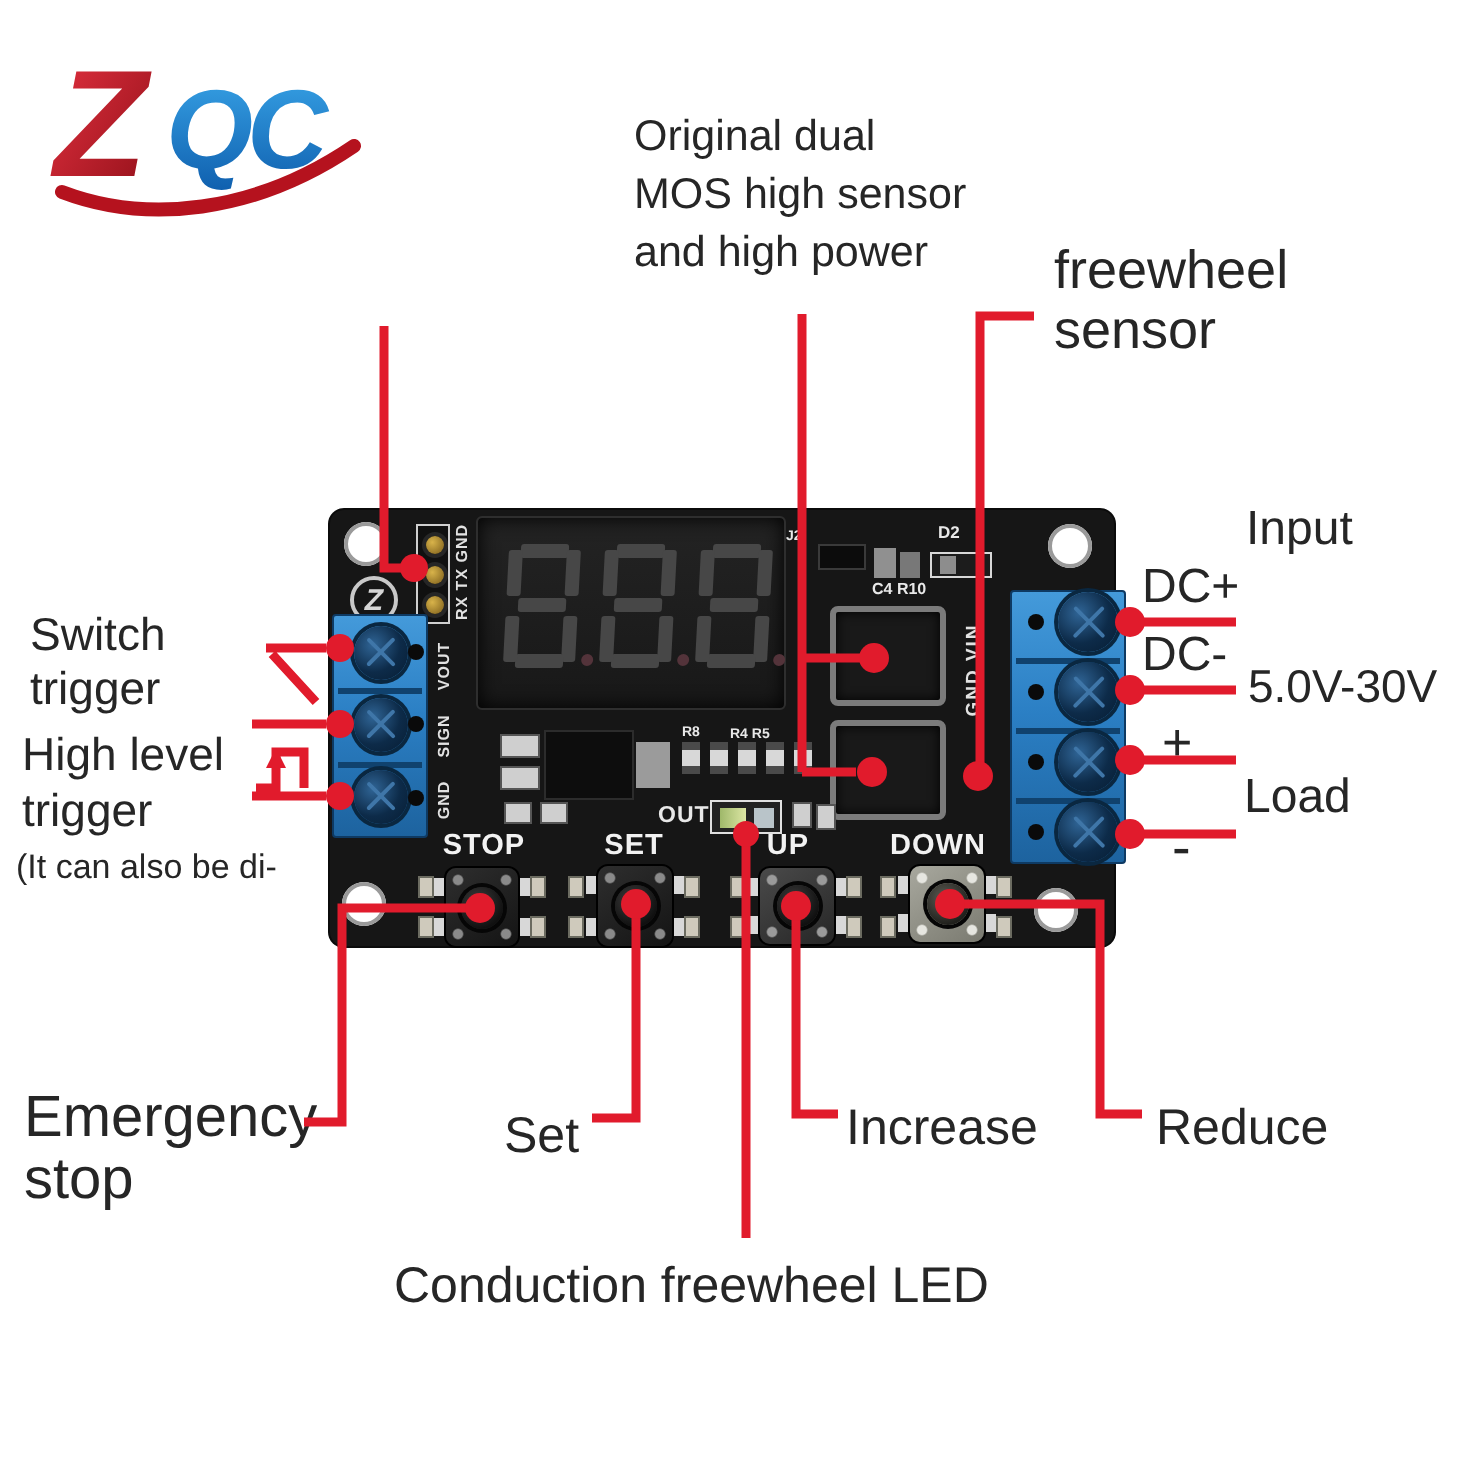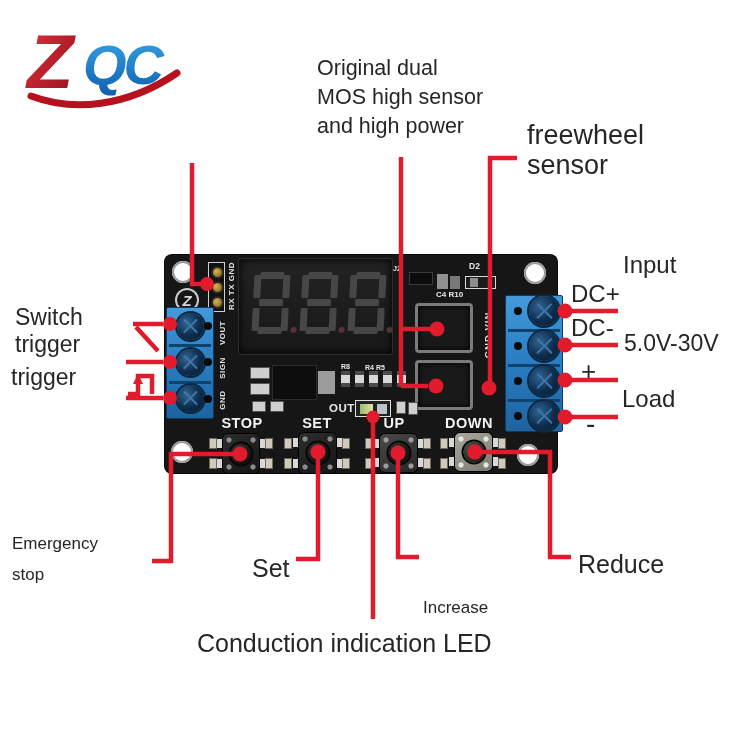--- a/index.html
+++ b/index.html
@@ -17,23 +17,23 @@
   .co-switch     { left:15px;  top:304px; font-size:23px;   line-height:27px; }
   .co-highlevel  { left:11px;  top:363px; font-size:23px;   line-height:28px; }
   .co-pnp        { left:8px;   top:423px; font-size:17px;   line-height:22px; }
   .co-dcplus     { left:571px; top:280px; font-size:24px; }
   .co-dcminus    { left:571px; top:314px; font-size:24px; }
   .co-inputv     { left:623px; top:249px; font-size:24px; line-height:31px; }
   .co-vrange     { left:624px; top:330px; font-size:23px; }
   .co-plus       { left:581px; top:356px; font-size:26px; }
   .co-load       { left:622px; top:385px; font-size:24px; }
   .co-minus      { left:586px; top:408px; font-size:28px; }
-  .co-emergency  { left:12px;  top:528px; font-size:17px; line-height:31px; }
+  .co-emergency  { left:12px;  top:544px; font-size:29px; line-height:31px; }
   .co-set        { left:252px; top:554px; font-size:25px; }
-  .co-increase   { left:423px; top:550px; font-size:17px;margin-top:48px; }
+  .co-increase   { left:423px; top:550px; font-size:25px; }
   .co-reduce     { left:578px; top:550px; font-size:25px; }
   .co-conduction { left:197px; top:629px; font-size:25px; }
 
   
   .logo{ position:absolute; left:25px; top:16px; width:165px; height:105px; }
 
   
   .board{
     position:absolute; left:165px; top:255px; width:392px; height:218px;
     background:#161616; border-radius:7px; box-shadow:0 0 0 1px #0b0b0b;
@@ -213,41 +213,43 @@
   </div>
   <div class="callout co-freewheel">
     <span class="ln">freewheel</span>
     <span class="ln">sensor</span>
   </div>
   <div class="callout co-switch">
     <span class="ln">Switch</span>
     <span class="ln">trigger</span>
   </div>
   <div class="callout co-highlevel">
+    <span class="ln">High level</span>
     <span class="ln">trigger</span>
   </div>
   <div class="callout co-pnp">
+    <span class="ln">(It can also be di-</span>
   </div>
   <div class="callout co-dcplus">DC+</div>
   <div class="callout co-dcminus">DC-</div>
   <div class="callout co-inputv">
     <span class="ln">Input</span>
   </div>
   <div class="callout co-vrange">5.0V-30V</div>
   <div class="callout co-plus">+</div>
   <div class="callout co-load">Load</div>
   <div class="callout co-minus">-</div>
   <div class="callout co-emergency">
     <span class="ln">Emergency</span>
     <span class="ln">stop</span>
   </div>
   <div class="callout co-set">Set</div>
   <div class="callout co-increase">Increase</div>
   <div class="callout co-reduce">Reduce</div>
-  <div class="callout co-conduction">Conduction indication LED</div>
+  <div class="callout co-conduction">Conduction freewheel LED</div>
 
   <div class="board">
     <div class="hole hole-tl"></div>
     <div class="hole hole-tr"></div>
     <div class="hole hole-bl"></div>
     <div class="hole hole-br"></div>
 
     <div class="zmark">Z</div>
 
     <div class="serial-header">

